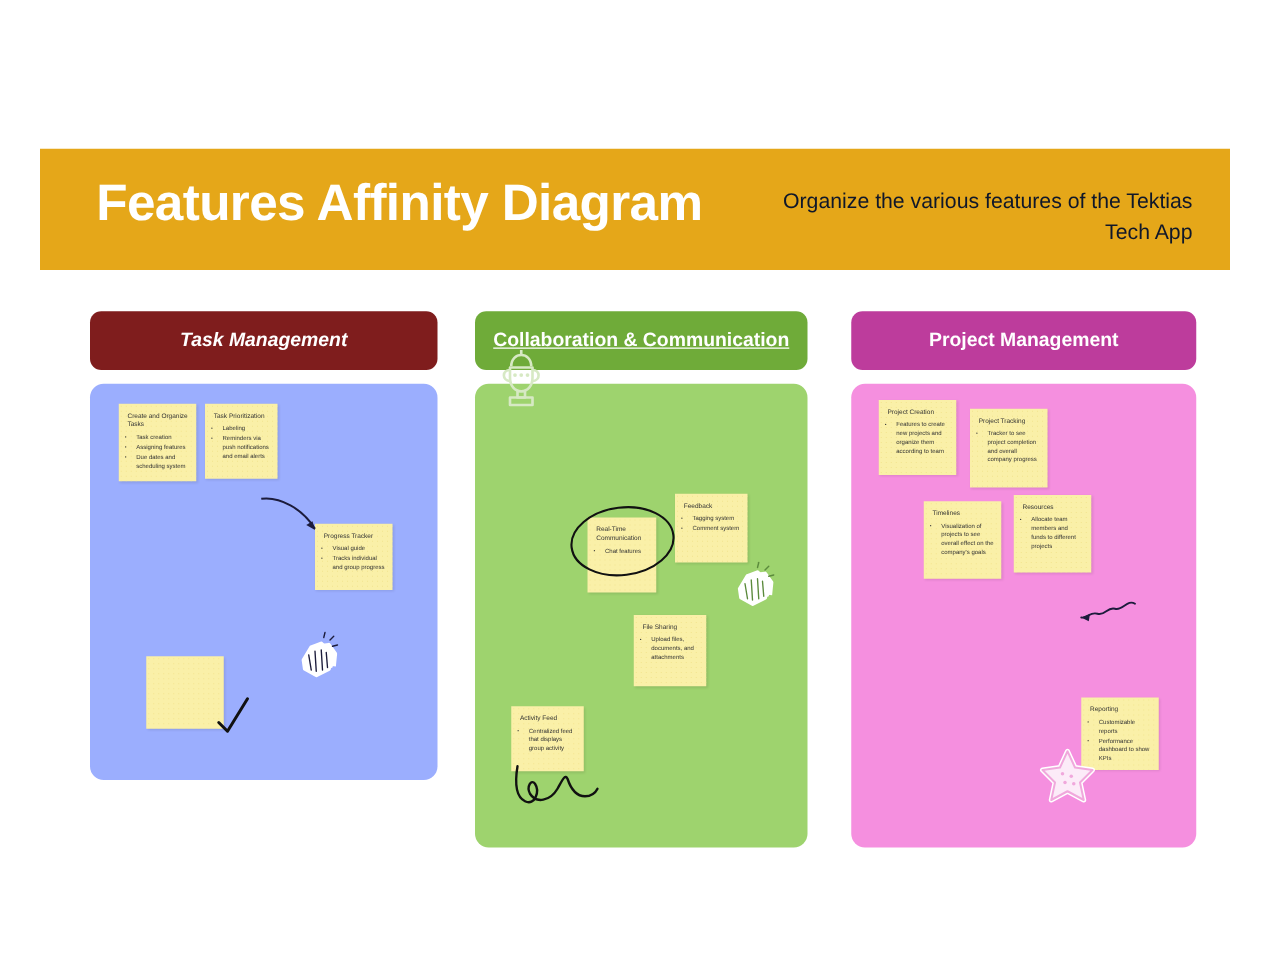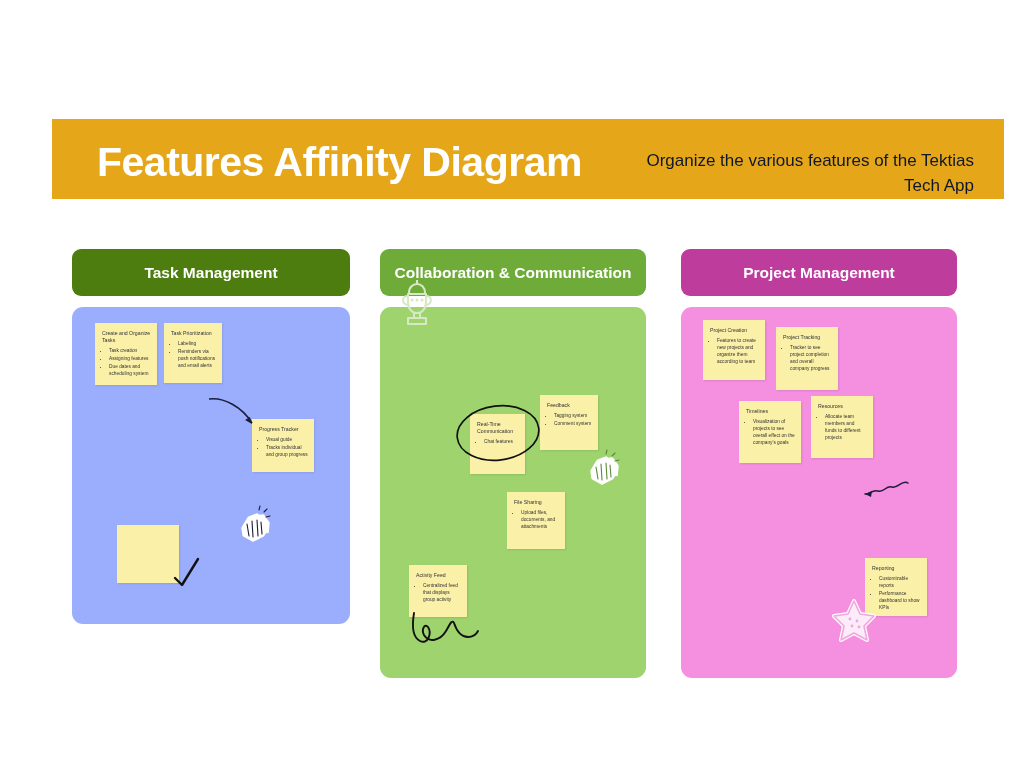--- a/index.html
+++ b/index.html
@@ -4,21 +4,21 @@
 <style>
   html,body{margin:0;padding:0;}
   body{
     width:1024px;height:769px;background:#ffffff;overflow:hidden;
     font-family:"Liberation Sans", sans-serif;position:relative;
   }
   .canvas{position:absolute;inset:0;}
 
   
   .header{
-    position:absolute;left:52px;top:119px;width:952px;height:80px;
+    position:absolute;left:32px;top:119px;width:952px;height:97px;
     background:#E5A719;display:flex;align-items:center;
   }
   .header-title{
     position:absolute;left:45px;top:20px;
     font-size:41px;font-weight:bold;color:#ffffff;letter-spacing:-0.5px;
     font-family:"Liberation Sans", sans-serif;
   }
   .header-sub{
     position:absolute;right:30px;top:30px;width:330px;text-align:right;
     font-size:17px;color:#0f172a;line-height:1.45;
@@ -29,22 +29,22 @@
   .col-head{
     border-radius:9px;height:47px;display:flex;align-items:center;justify-content:center;
     color:#ffffff;font-size:15.5px;font-weight:bold;
   }
   .col-body{border-radius:11px;position:relative;overflow:visible;}
 
   #col-task       {left:72px; top:249px; width:278px;}
   #col-collab     {left:380px;top:249px; width:266px;}
   #col-project    {left:681px;top:249px; width:276px;}
 
-  #col-task   .col-head{background:#4d7c0f;}
-  #col-collab .col-head{background:#6FAB39;}
+  #col-task   .col-head{background:#7f1d1d;font-style:italic;}
+  #col-collab .col-head{background:#6FAB39;text-decoration:underline;}
   #col-project .col-head{background:#BD3C9C;}
 
   #col-task   .col-body{background:#9BAEFE;height:317px;margin-top:11px;}
   #col-collab .col-body{background:#9ED36E;height:371px;margin-top:11px;}
   #col-project .col-body{background:#F58FDF;height:371px;margin-top:11px;}
 
   
   .note{
     position:absolute;background:#FAF0A8;
     box-shadow:1px 1px 2px rgba(0,0,0,.10);

